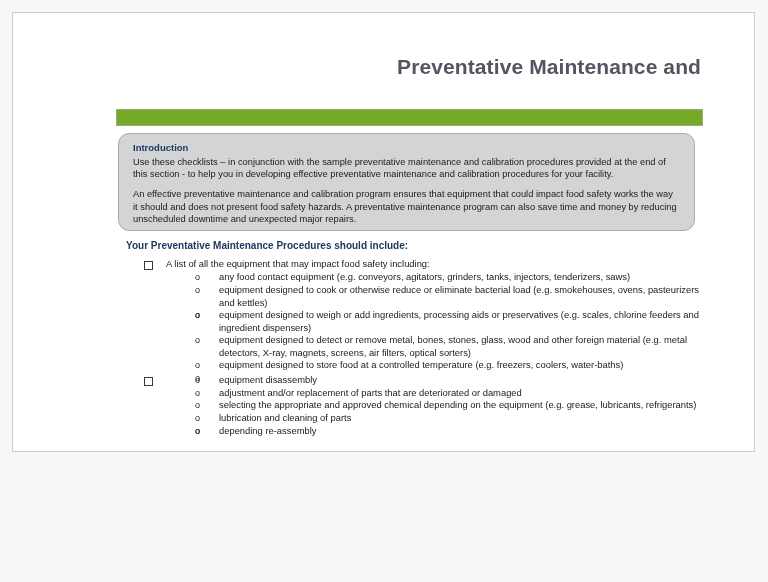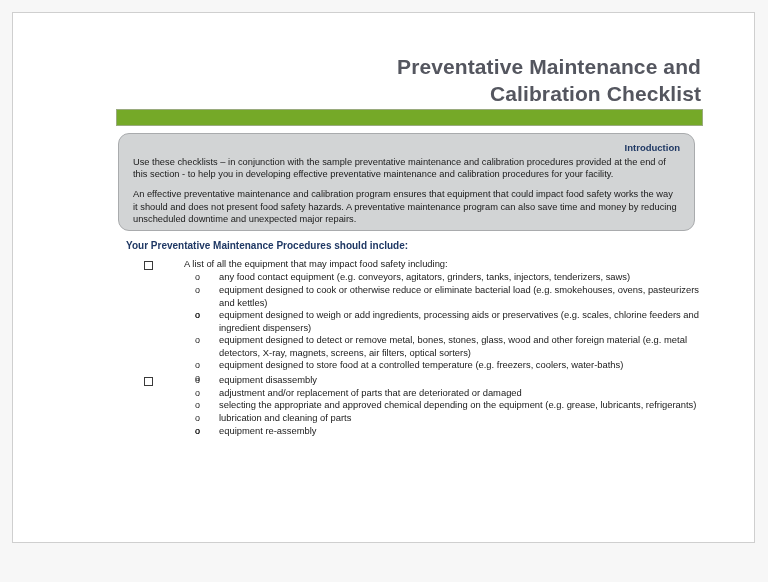--- a/index.html
+++ b/index.html
@@ -18,21 +18,21 @@
     left: 0; top: 0;
     width: 768px;
     height: 582px;
     background: #f7f7f7;
   }
   .page-sheet {
     position: absolute;
     left: 12px;
     top: 12px;
     width: 743px;
-    height: 531px;
+    height: 440px;
     background: #ffffff;
     border: 1px solid #cfcfcf;
     box-sizing: border-box;
   }
   .doc-title {
     position: absolute;
     left: 180px;
     top: 40px;
     width: 508px;
     text-align: right;
@@ -63,21 +63,20 @@
     border-radius: 11px;
     box-sizing: border-box;
     padding: 7px 14px 0 14px;
   }
   .intro-heading {
     font-size: 9.5px;
     font-weight: bold;
     color: #1f3864;
     line-height: 14px;
     margin-bottom: 1px;
-    text-align: right;
   }
   .intro-para {
     font-size: 9.3px;
     line-height: 12.2px;
     color: #1a1a1a;
     margin: 0 0 8px 0;
   }
   .intro-para:last-child { margin-bottom: 0; }
 
   .section-heading {
@@ -105,21 +104,21 @@
     left: 18px;
     top: 3px;
     width: 9px;
     height: 9px;
     border: 1.3px solid #3a3a3a;
     background: #ffffff;
     box-sizing: border-box;
   }
   .check-label {
     display: block;
-    margin-left: 36px;
+    margin-left: 18px;
     font-size: 9.4px;
     line-height: 12.4px;
     color: #1a1a1a;
   }
   .sub-list {
     list-style: none;
     margin: 1px 0 0 0;
     padding: 0 0 0 47px;
   }
   .sub-item {
@@ -139,21 +138,20 @@
   }
 </style>
 </head>
 <body>
 
 <div class="page-canvas">
   <div class="page-sheet">
 
     <div class="doc-title">
       <span>Preventative Maintenance and</span><br>
-      <span>Calibration Checklist</span>
     </div>
 
     <div class="green-bar"></div>
 
     <div class="intro-box">
       <div class="intro-heading">Introduction</div>
       <p class="intro-para">Use these checklists – in conjunction with the sample preventative maintenance and calibration procedures provided at the end of this section - to help you in developing effective preventative maintenance and calibration procedures for your facility.</p>
       <p class="intro-para">An effective preventative maintenance and calibration program ensures that equipment that could impact food safety works the way it should and does not present food safety hazards. A preventative maintenance program can also save time and money by reducing unscheduled downtime and unexpected major repairs.</p>
     </div>
 
@@ -211,20 +209,20 @@
           </li>
           <li class="sub-item">
             <span class="sub-bullet">o</span>
             <span>lubrication and cleaning of parts</span>
           </li>
           <li class="sub-item">
             <span class="sub-bullet">o</span>
           </li>
           <li class="sub-item">
             <span class="sub-bullet">o</span>
-            <span>equipment re-assembly</span>
+            <span>depending re-assembly</span>
           </li>
         </ul>
       </div>
 
     </div>
   </div>
 </div>
 
 </body></html>

